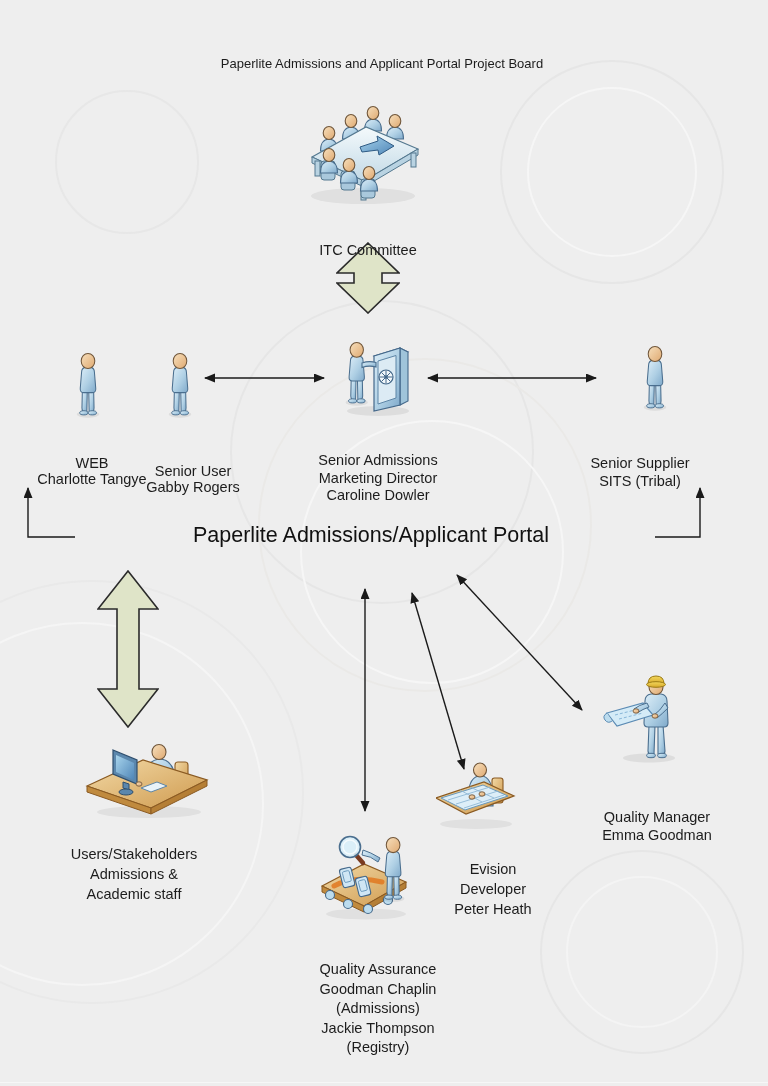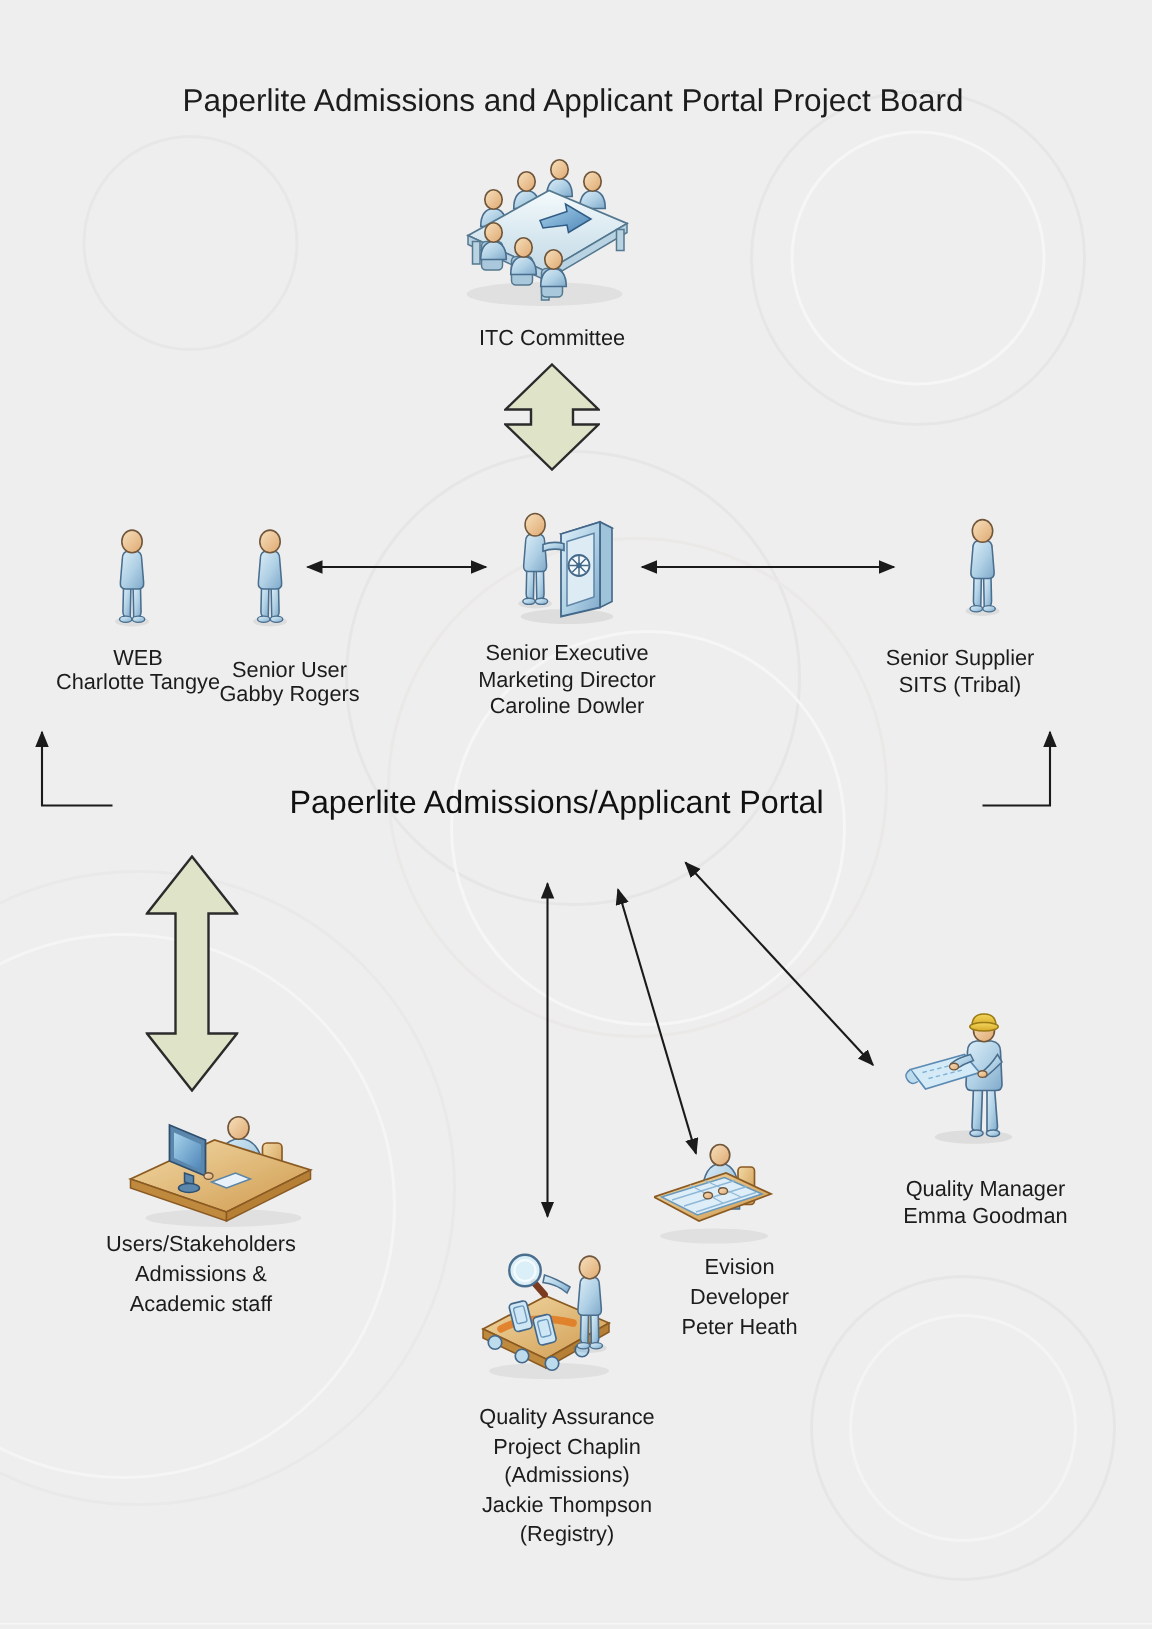--- a/index.html
+++ b/index.html
@@ -2,24 +2,24 @@
 <html><head>
 <meta charset="utf-8">
 <style>
   html,body{margin:0;padding:0;background:#ddd;}
   #canvas{
     position:relative;width:768px;height:1086px;background:#eeeeee;
     overflow:hidden;font-family:"Liberation Sans","DejaVu Sans",sans-serif;color:#1c1c1c;
   }
   .arc{position:absolute;border-radius:50%;pointer-events:none;}
   .title{position:absolute;left:0;width:764px;top:56px;text-align:center;
-    font-size:21px;color:#1c1c1c;}
+    font-size:13px;color:#1c1c1c;}
   .heading{position:absolute;left:0;width:768px;top:523px;text-align:center;
     font-size:21.5px;color:#111;transform:translateX(-13px);}
-  .label{position:absolute;text-align:center;font-size:14.5px;color:#1c1c1c;}
+  .label{position:absolute;text-align:center;font-size:14.5px;color:#1c1c1c;margin-top:24px;}
   .lh16{line-height:16px;}
   .lh17{line-height:17.5px;}
   .lh19{line-height:19.5px;}
   .lh20{line-height:20px;}
   .art{position:absolute;}
   svg{display:block;}
   #connectors{position:absolute;left:0;top:0;}
   .edge-line{position:absolute;left:0;top:1082px;width:768px;height:1px;background:#f7f7f7;}
 </style>
 </head>
@@ -161,21 +161,21 @@
       <polygon points="34,19 60,11 68,15 42,23" fill="#dcebf4" stroke="#44688a" stroke-width="1.1"></polygon>
       <polygon points="60,11 68,15 68,64 60,68" fill="#9fc4da" stroke="#44688a" stroke-width="1.1"></polygon>
       <polygon points="34,19 60,11 60,68 34,74" fill="url(#gBody)" stroke="#44688a" stroke-width="1.2"></polygon>
       <polygon points="38,24 56,18.5 56,61 38,67" fill="#dcebf4" stroke="#5d85a6" stroke-width="1"></polygon>
       <circle cx="46" cy="40" r="7" fill="#f2f8fb" stroke="#44688a" stroke-width="1.2"></circle>
       <path d="M46,33.5 L46,46.5 M39.5,40 L52.5,40 M41.5,35.5 L50.5,44.5 M50.5,35.5 L41.5,44.5" stroke="#44688a" stroke-width="1"></path>
       <circle cx="46" cy="40" r="1.8" fill="#44688a"></circle>
       <path d="M22,26 Q29,23.5 36,25.5 L36,30 Q29,28 22,30.5 Z" fill="url(#gBody)" stroke="#4a6e8e" stroke-width="1.1"></path>
     </svg>
     <div class="label lh17" style="left:298px;top:428px;width:160px;">
-      <div>Senior Executive</div>
+      <div>Senior Admissions</div>
       <div>Marketing Director</div>
       <div>Caroline Dowler</div>
     </div>
   </div>
 
   <div>
     <svg class="art" style="left:638px;top:345px" width="34" height="68" viewBox="0 0 36 72">
       <use href="#sym-person"></use>
     </svg>
     <div class="label lh17" style="left:560px;top:431px;width:160px;">
@@ -228,21 +228,21 @@
         <rect x="39.5" y="52" width="7" height="11" rx="1.5" fill="none" stroke="#6898bc" stroke-width="0.9"></rect>
       </g>
       <use href="#sym-person" transform="translate(56,8) scale(0.95)"></use>
       <path d="M60,30 Q50,24 43,22 L42,27 Q51,28 58,34 Z" fill="url(#gBody)" stroke="#4a6e8e" stroke-width="1"></path>
       <line x1="36" y1="27" x2="43" y2="35" stroke="#7a3b20" stroke-width="4.5" stroke-linecap="round"></line>
       <circle cx="30" cy="19" r="10.5" fill="#d8eef8" fill-opacity="0.9" stroke="#4a6e8e" stroke-width="1.6"></circle>
       <circle cx="30" cy="19" r="7" fill="none" stroke="#ffffff" stroke-width="1.5" opacity="0.7"></circle>
     </svg>
     <div class="label lh19" style="left:298px;top:936px;width:160px;">
       <div>Quality Assurance</div>
-      <div>Project Chaplin</div>
+      <div>Goodman Chaplin</div>
       <div>(Admissions)</div>
       <div>Jackie Thompson</div>
       <div>(Registry)</div>
     </div>
   </div>
 
   <div>
     <svg class="art" style="left:436px;top:760px" width="80" height="70" viewBox="0 0 80 70">
       <ellipse cx="40" cy="64" rx="36" ry="5" fill="rgba(0,0,0,0.06)"></ellipse>
       <rect x="56" y="18" width="11" height="25" rx="2.5" fill="url(#gTan)" stroke="#8a5a22" stroke-width="1.1"></rect>

